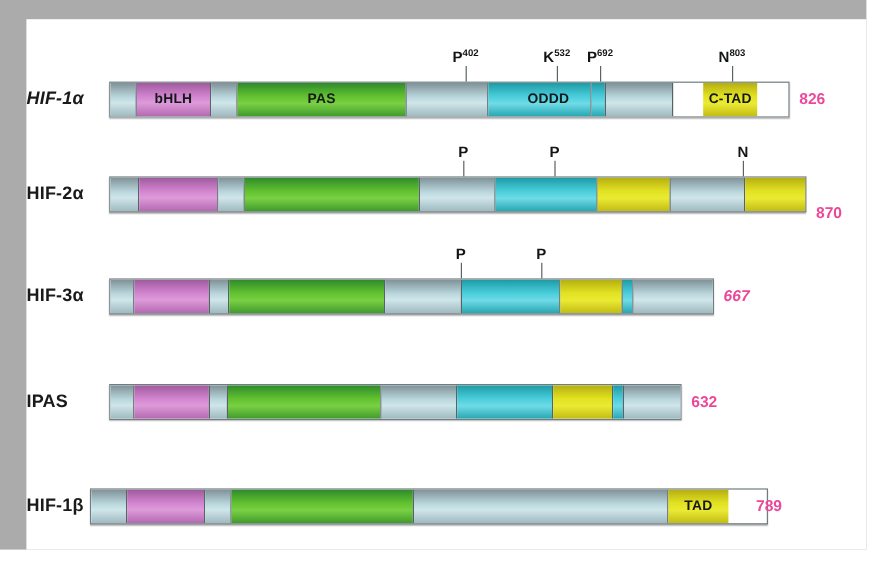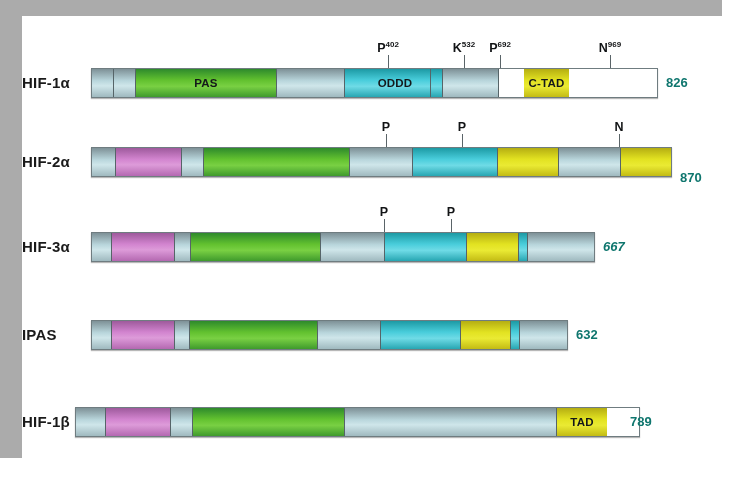--- a/index.html
+++ b/index.html
@@ -86,21 +86,21 @@
     background: linear-gradient(to bottom, #1d9aa4 0%, #49cddb 40%, #6fdbe6 62%, #27a6b2 100%);
   }
   .seg.tad {
     background: linear-gradient(to bottom, #b5ae12 0%, #e2e221 40%, #eaea33 62%, #c3bb14 100%);
   }
 
   .endlabel {
     position: absolute;
     font-size: 13px;
     font-weight: bold;
-    color: #0f766e;
+    color: #ec4899;
     white-space: nowrap;
   }
 
   
   .mark {
     position: absolute;
     width: 0;
   }
   .mark-text {
     position: absolute;
@@ -127,23 +127,24 @@
     background: #5a6468;
   }
 </style>
 </head>
 <body>
 
 <div id="figure">
   <div id="frame-band"></div>
   <div id="canvas">
       <div class="row" style="top: 52px;">
-        <div class="row-label" style="top: 6px;">HIF-1α</div>
+        <div class="row-label" style="top: 6px; font-style: italic;">HIF-1α</div>
         <div class="bar" style="left: 69px; width: 567px; top: 0px;">
           <div class="seg linker" style="width: 22px; flex: 0 0 22px;"></div>
+          <div class="seg bhlh" style="width: 62px; flex: 0 0 62px;">bHLH</div>
           <div class="seg linker" style="width: 22px; flex: 0 0 22px;"></div>
           <div class="seg pas" style="width: 141px; flex: 0 0 141px;">PAS</div>
           <div class="seg linker" style="width: 68px; flex: 0 0 68px;"></div>
           <div class="seg oddd" style="width: 86px; flex: 0 0 86px; padding-left: 15px;">ODDD</div>
           <div class="seg oddd" style="width: 12px; flex: 0 0 12px;"></div>
           <div class="seg linker" style="width: 56px; flex: 0 0 56px;"></div>
           <div class="seg tad" style="width: 45px; flex: 0 0 45px; margin-left: 25px;">C-TAD</div>
         </div>
         <div class="endlabel" style="left: 644px; top: 7px;">826</div>
         <div class="mark" style="left: 366px; top: -13px; height: 13px;">
@@ -152,21 +153,21 @@
         </div>
         <div class="mark" style="left: 442px; top: -13px; height: 13px;">
           <div class="mark-text">K<sup>532</sup></div>
           <div class="mark-line"></div>
         </div>
         <div class="mark" style="left: 478px; top: -13px; height: 13px;">
           <div class="mark-text">P<sup>692</sup></div>
           <div class="mark-line"></div>
         </div>
         <div class="mark" style="left: 588px; top: -13px; height: 13px;">
-          <div class="mark-text">N<sup>969</sup></div>
+          <div class="mark-text">N<sup>803</sup></div>
           <div class="mark-line"></div>
         </div>
       </div>
       <div class="row" style="top: 131px;">
         <div class="row-label" style="top: 6px;">HIF-2α</div>
         <div class="bar" style="left: 69px; width: 581px; top: 0px;">
           <div class="seg linker" style="width: 24px; flex: 0 0 24px;"></div>
           <div class="seg bhlh" style="width: 66px; flex: 0 0 66px;"></div>
           <div class="seg linker" style="width: 22px; flex: 0 0 22px;"></div>
           <div class="seg pas" style="width: 146px; flex: 0 0 146px;"></div>

